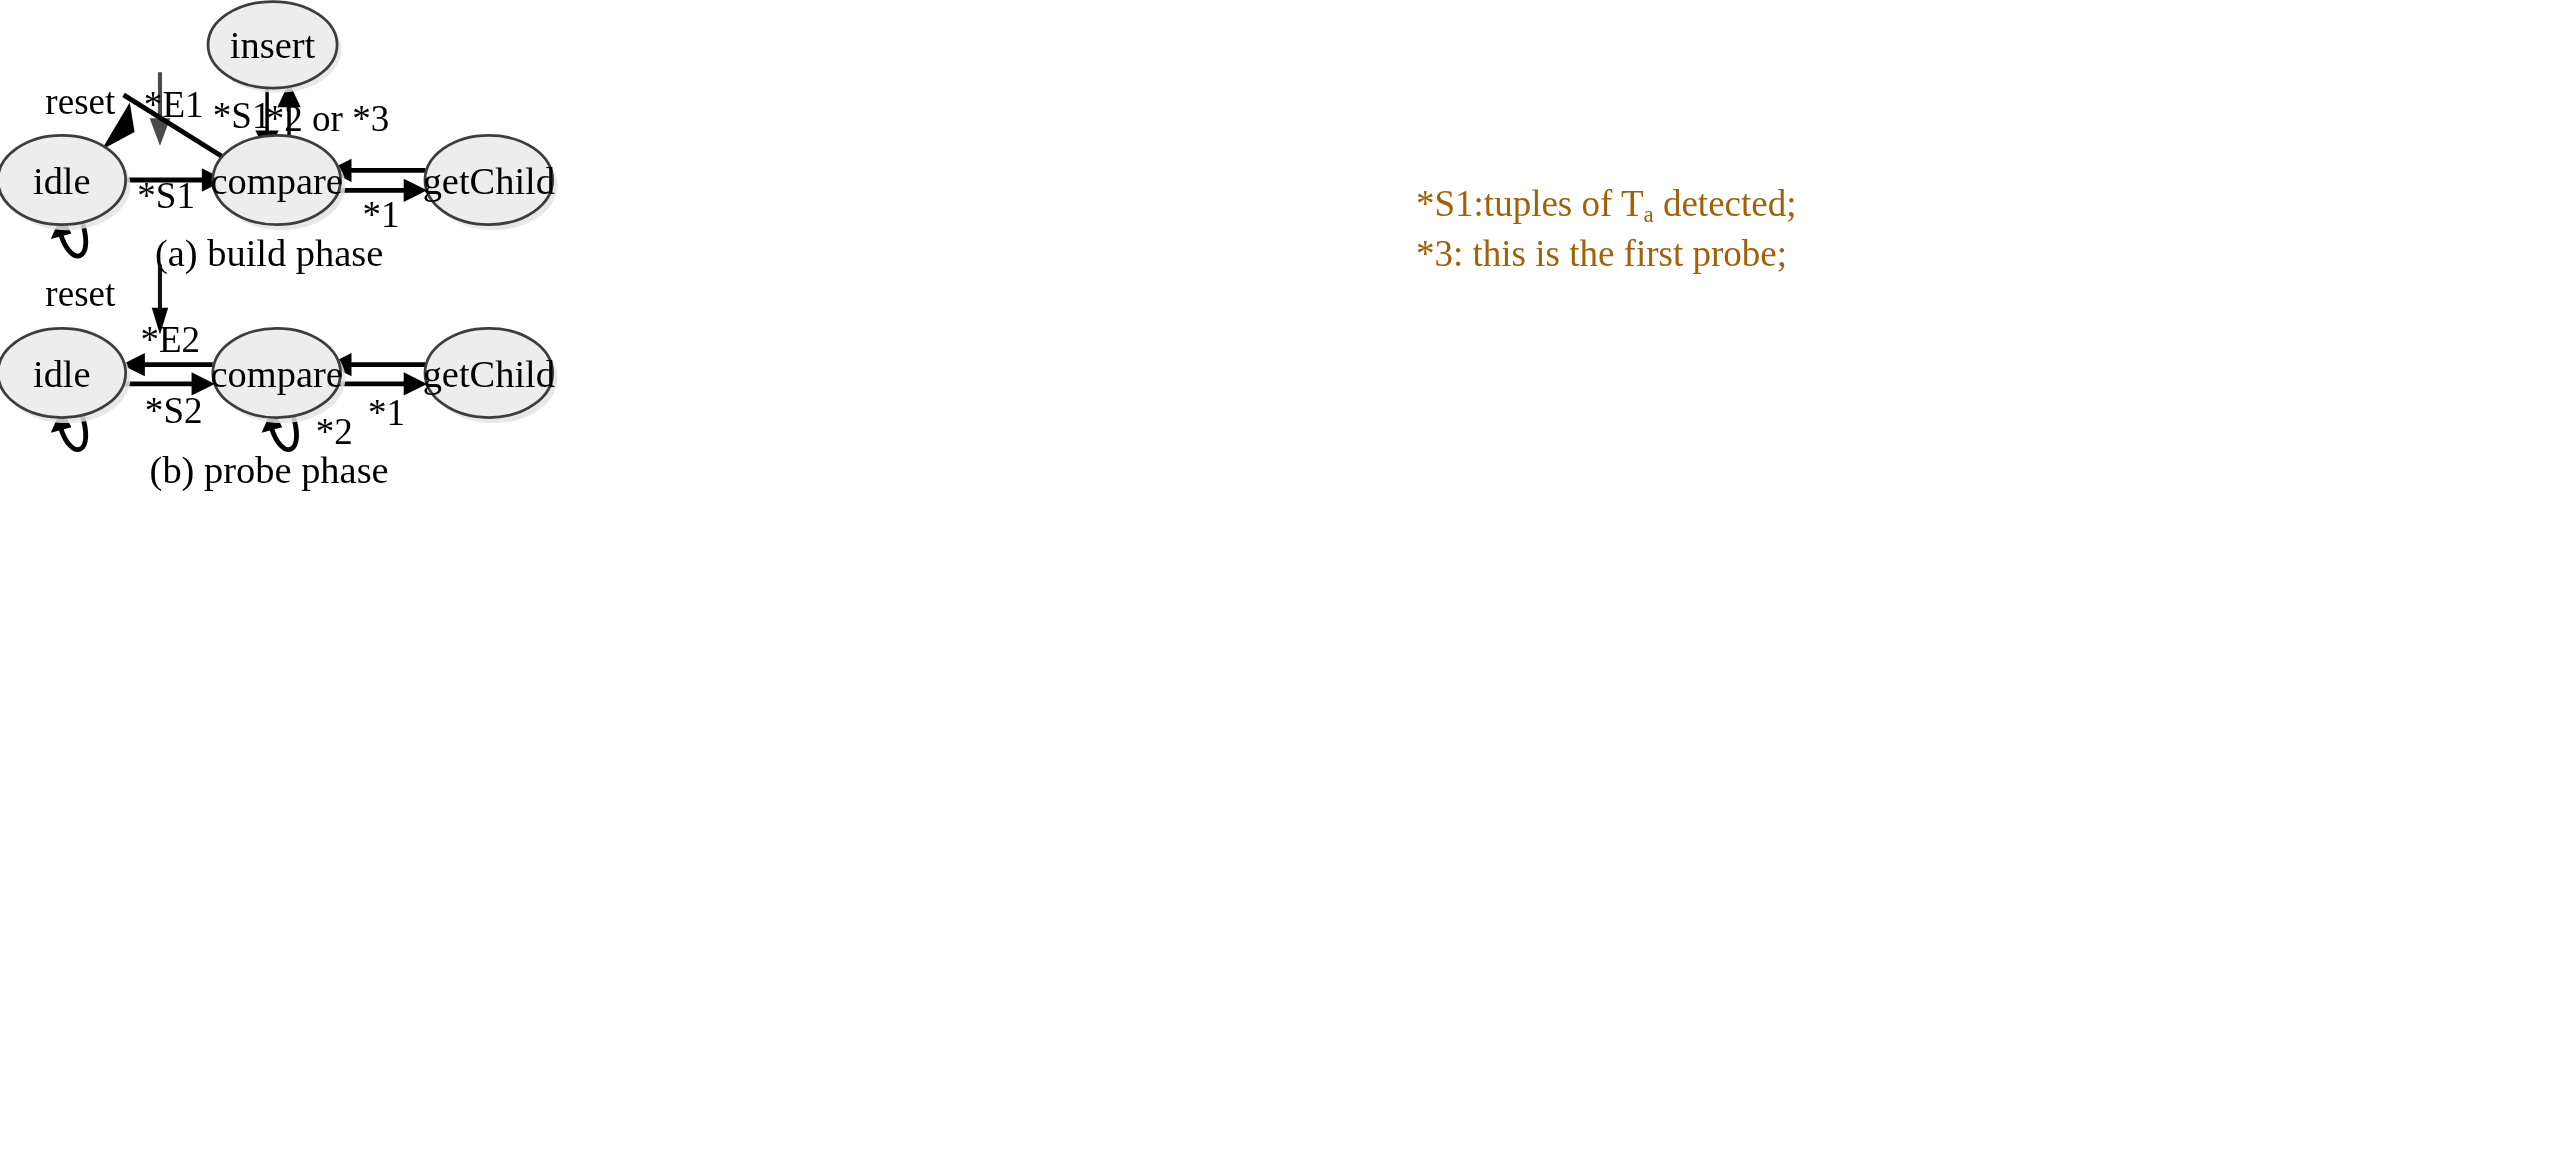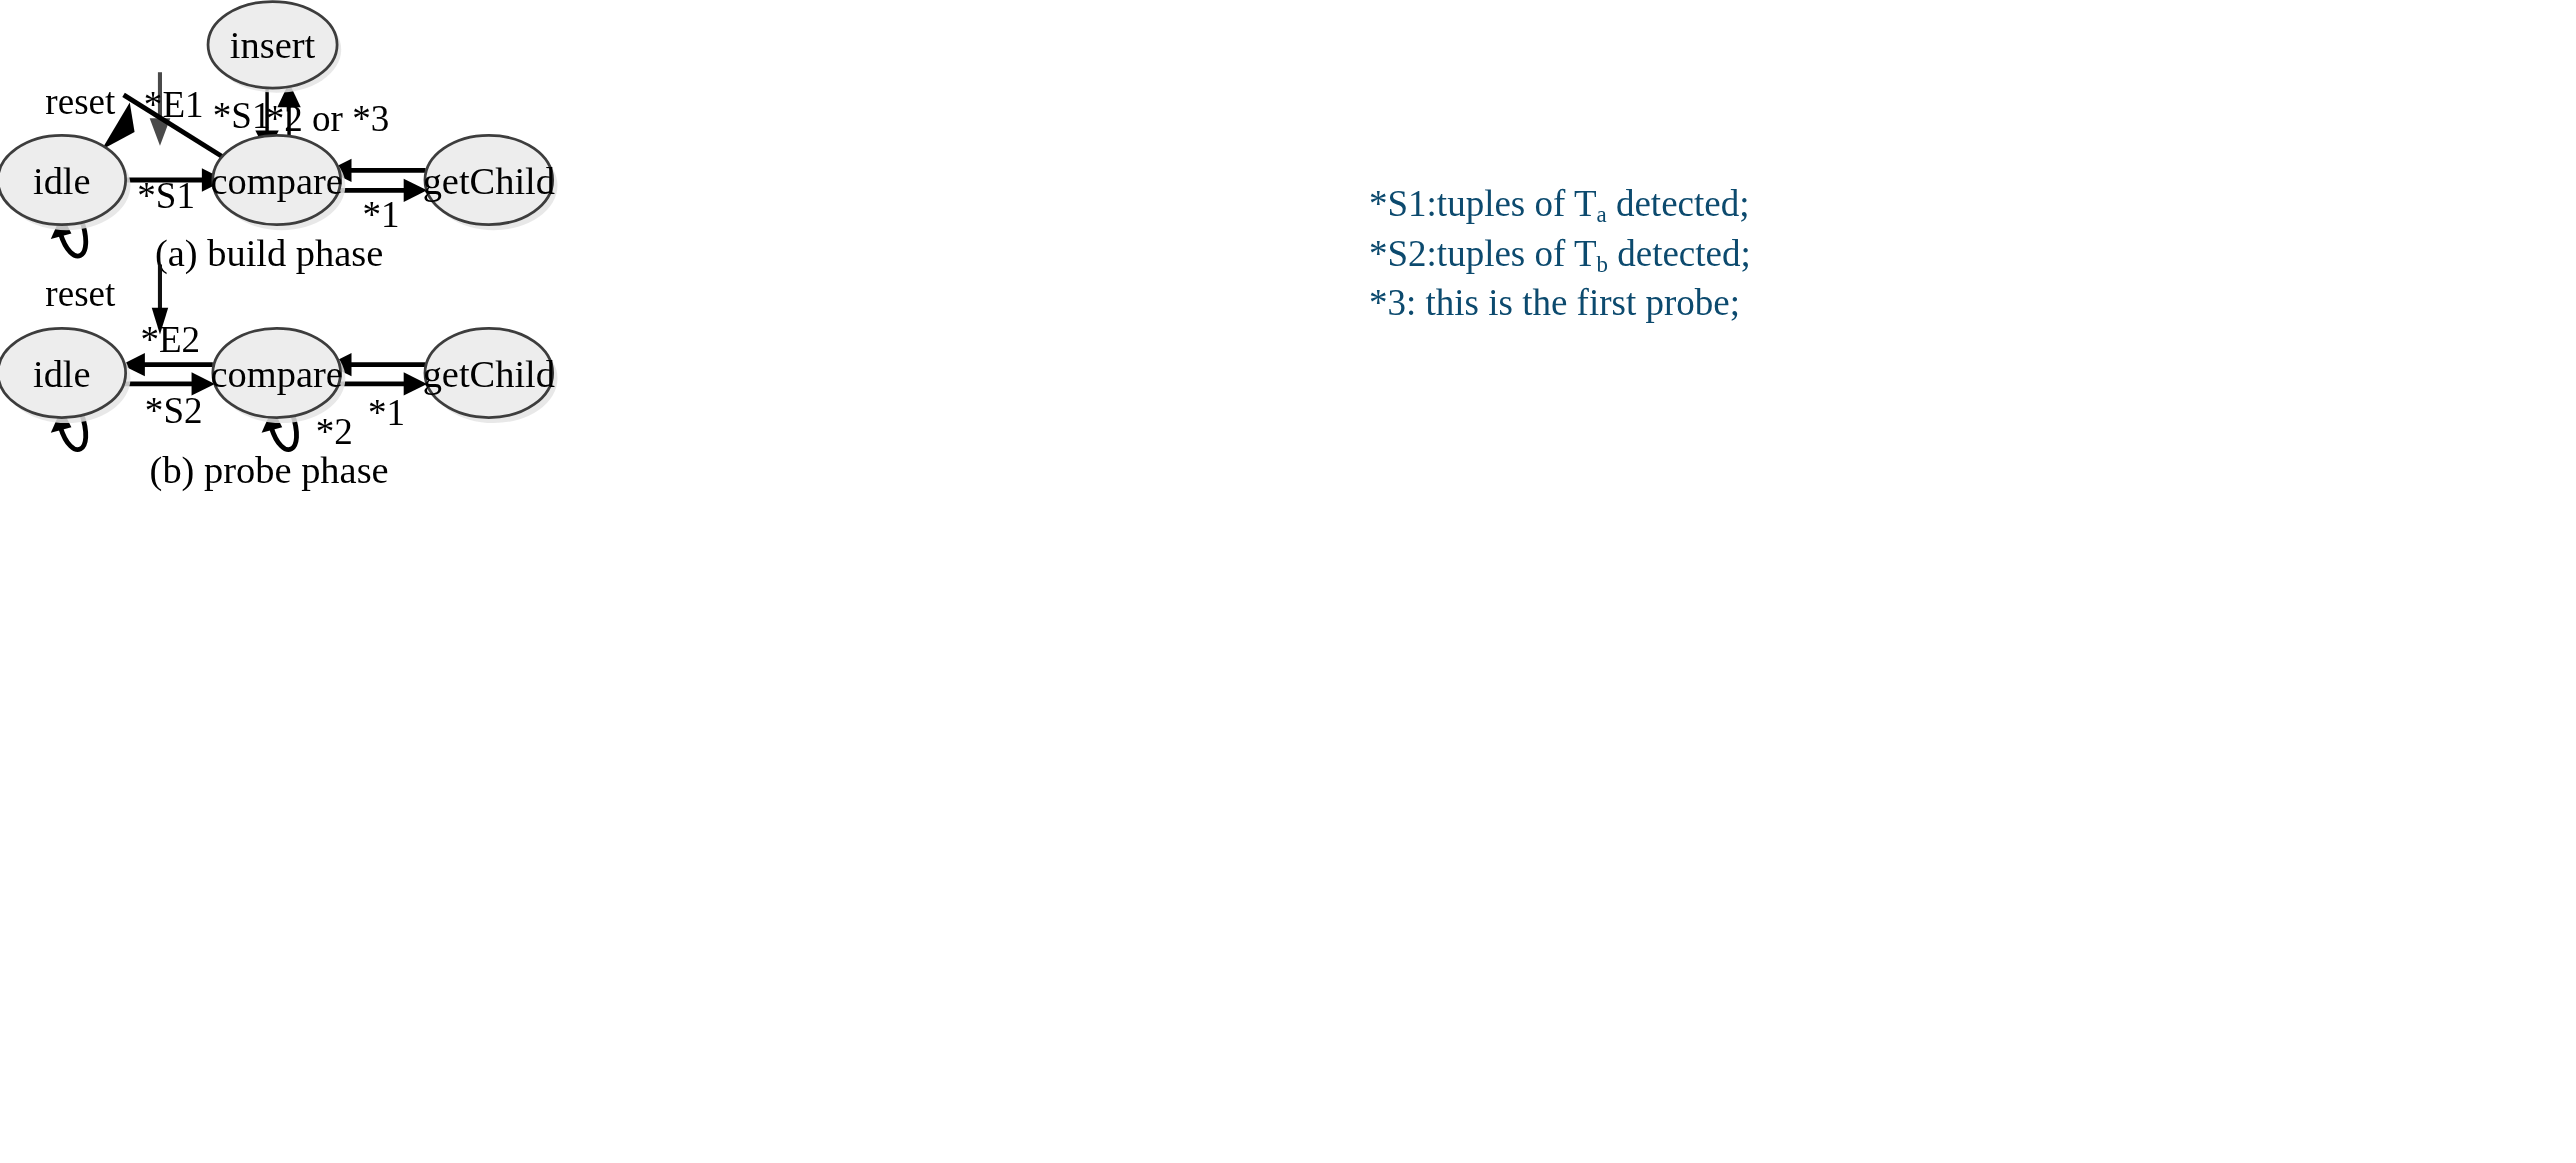--- a/index.html
+++ b/index.html
@@ -74,27 +74,27 @@
   }
   .caption-label {
     font-family: "Liberation Serif", "DejaVu Serif", serif;
     font-size: 56px;
     fill: #000000;
     text-anchor: middle;
     dominant-baseline: central;
   }
   .legend-block {
     position: absolute;
-    left: 1369px;
+    left: 1416px;
     top: 180px;
     width: 1126px;
     font-family: "Liberation Serif", "DejaVu Serif", serif;
     font-size: 37px;
     line-height: 1.30;
-    color: #0c4a6e;
+    color: #a16207;
   }
   .legend-line { white-space: normal; }
   .legend-line sub {
     font-size: 0.62em;
     vertical-align: -0.25em;
   }
 </style>
 </head>
 <body>
 
@@ -224,18 +224,17 @@
         <ellipse class="node-ellipse" cx="712" cy="543" rx="93" ry="65"></ellipse>
         <text class="node-label" x="712" y="544">getChild</text>
       </g>
 
       <text class="caption-label" x="392" y="684">(b) probe phase</text>
     </g>
   </svg>
 
   <div class="legend-block">
     <div class="legend-line">*S1:tuples of T<sub>a</sub> detected;</div>
-    <div class="legend-line">*S2:tuples of T<sub>b</sub> detected;</div>
     <div class="legend-line">*3: this is the first probe;</div>
   </div>
 
 </div>
 
 
 </body></html>

